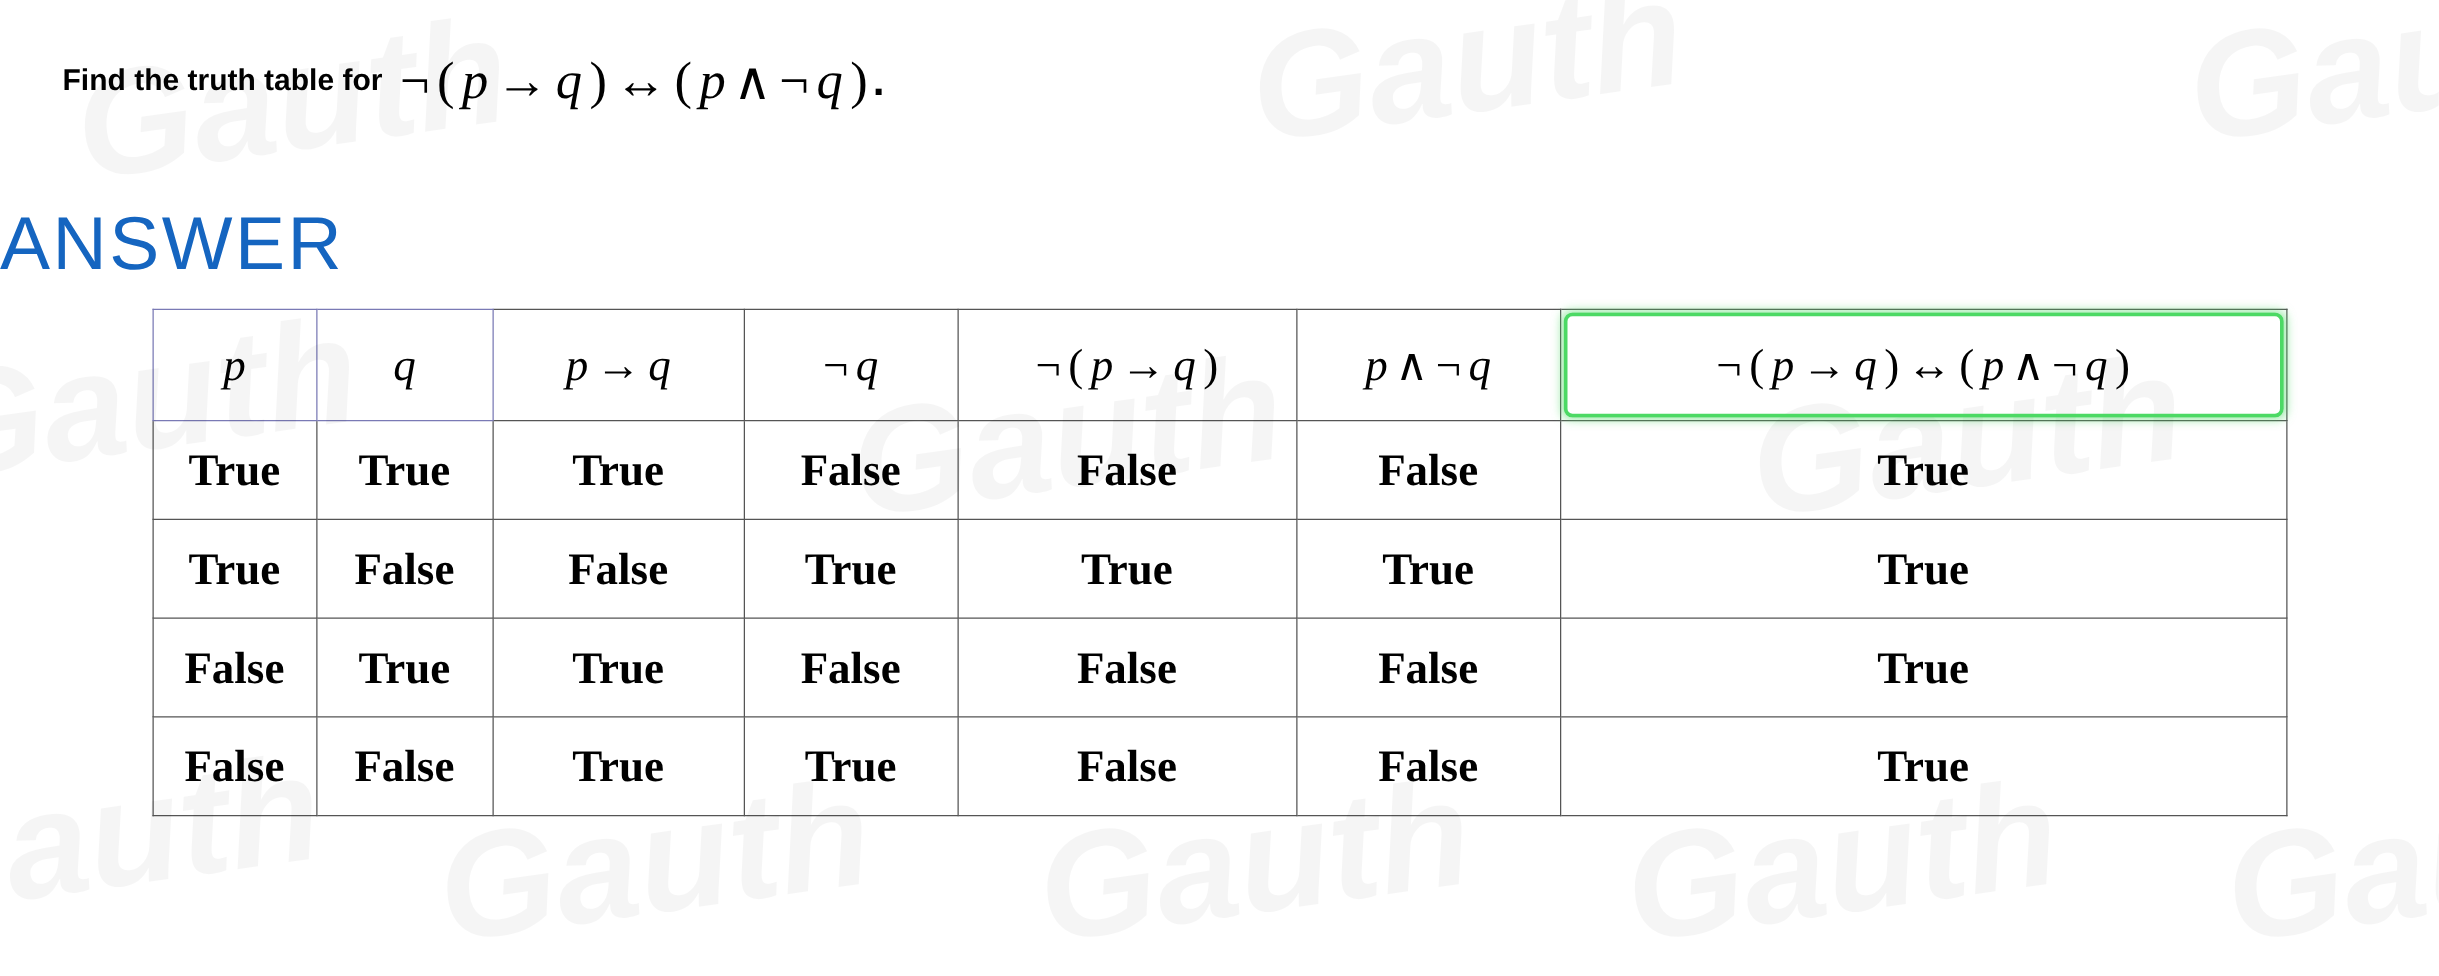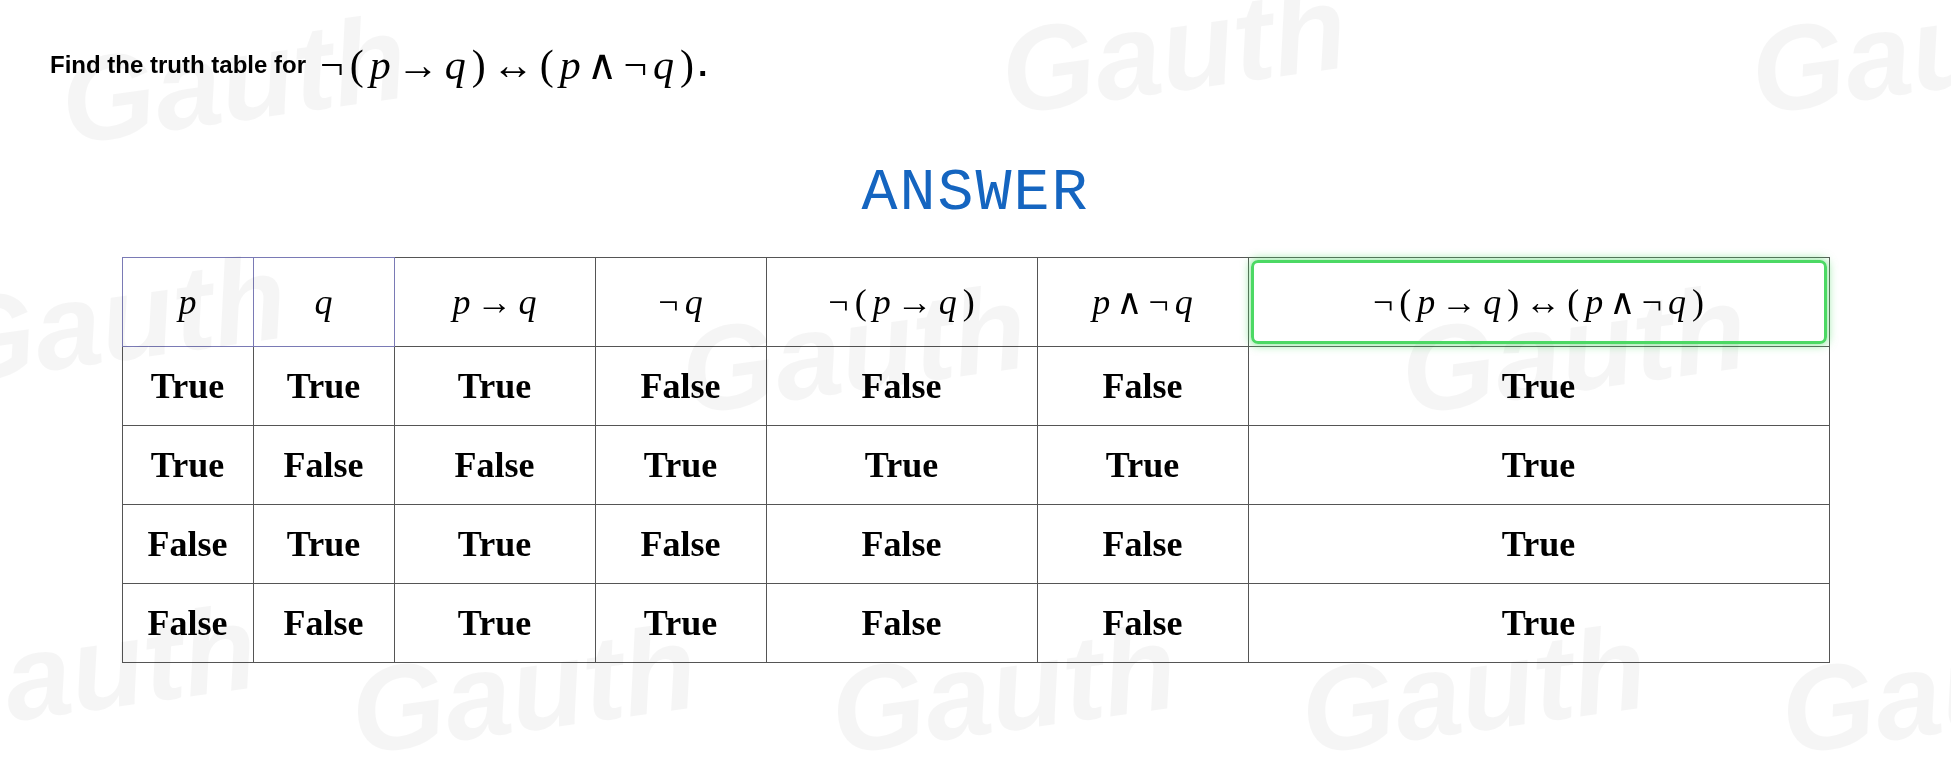--- a/index.html
+++ b/index.html
@@ -44,27 +44,27 @@
   .prompt-line .math .sym {
     font-style: normal;
   }
   .prompt-line .period {
     font-family: Arial, Helvetica, sans-serif;
     font-weight: 700;
     font-size: 34px;
     margin-left: 4px;
   }
   .answer-heading {
-    text-align: center;
+    text-align: left;
     color: #1565c0;
-    font-family: Liberation Mono, monospace;
+    font-family: Liberation Sans, sans-serif;
     font-size: 60px;
     letter-spacing: 2px;
     margin-top: 70px;
-    margin-bottom: 30px;
+    margin-bottom: 18px;
   }
   .table-wrap {
     display: flex;
     justify-content: center;
   }
   table.truth {
     border-collapse: collapse;
     font-size: 36px;
   }
   table.truth th, table.truth td {

